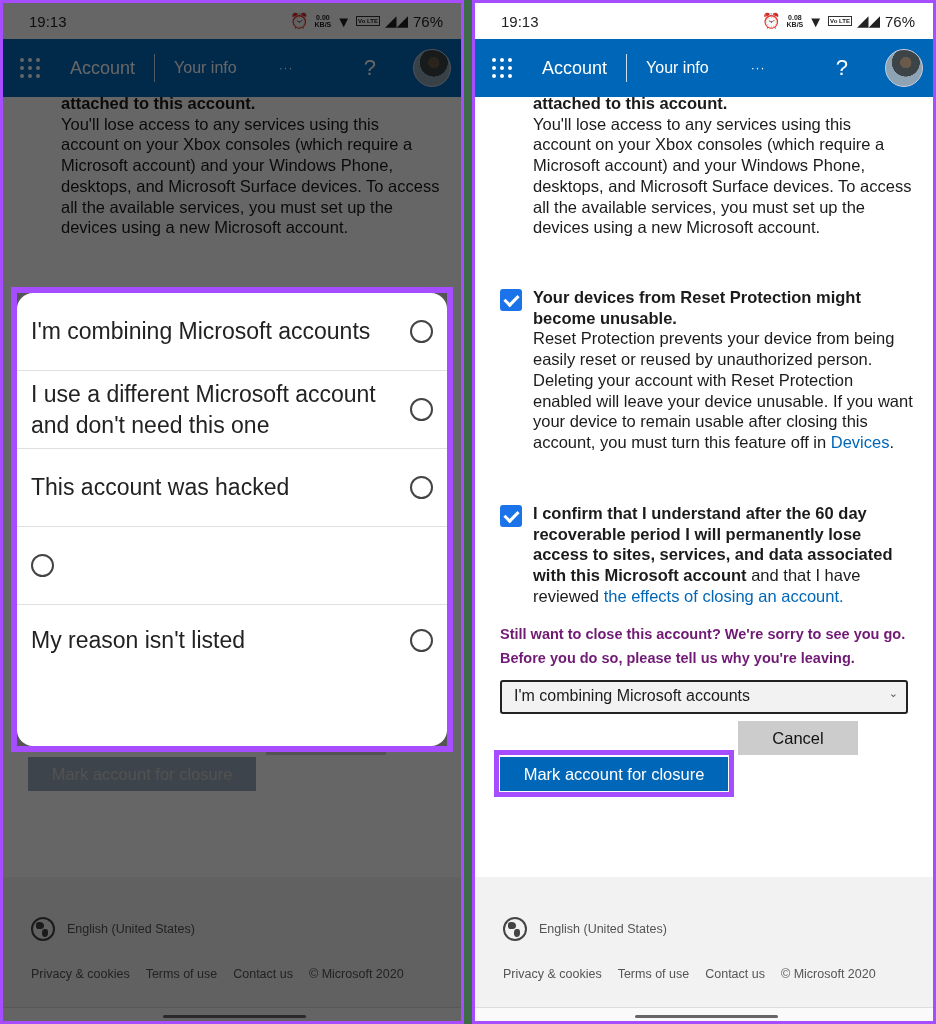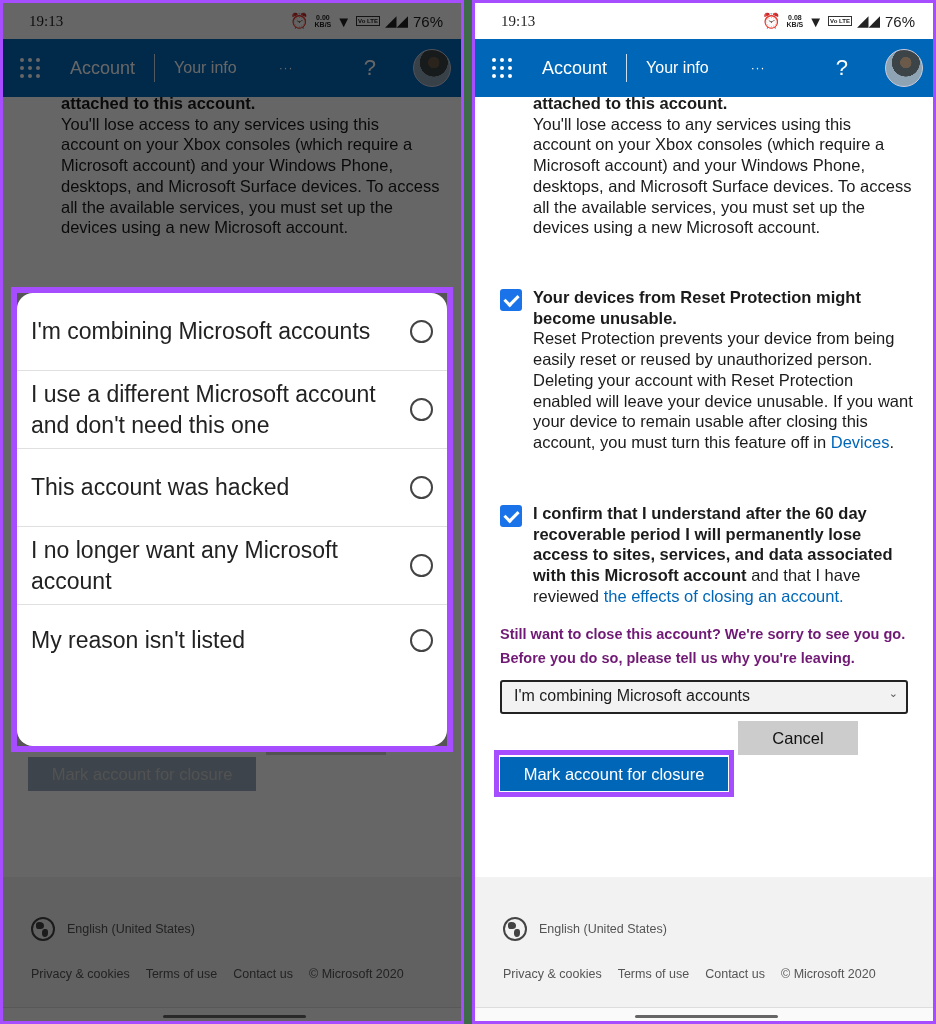--- a/index.html
+++ b/index.html
@@ -4,21 +4,21 @@
 <style>
   * { box-sizing: border-box; margin: 0; padding: 0; }
   html, body { width: 936px; height: 1024px; overflow: hidden; background: #3e6b48; }
   body { position: relative; font-family: "Liberation Sans", "DejaVu Sans", sans-serif; }
 
   .panel { position: absolute; top: 0; height: 1024px; border: 3px solid #a64dff; overflow: hidden; background: #fff; }
   .panel.left { left: 0; width: 464px; }
   .panel.right { left: 472px; width: 464px; }
 
   .statusbar { position: absolute; top: 0; left: 0; right: 0; height: 36px; background: #fff; display: flex; align-items: center; padding: 0 18px 0 26px; font-size: 15px; color: #222; }
-  .statusbar .time { flex: 1; font-family: Liberation Serif, serif; }
+  .statusbar .time { flex: 1; }
   .statusbar .icons { display: flex; align-items: center; gap: 5px; font-size: 15px; }
   .sb-speed { font-size: 7px; line-height: 7px; text-align: center; font-weight: bold; }
   .sb-lte { font-size: 6px; line-height: 6px; border: 1px solid #333; padding: 1px; font-weight: bold; }
 
   .navbar { position: absolute; top: 36px; left: 0; right: 0; height: 58px; background: #0067b8; display: flex; align-items: center; color: #fff; }
   .waffle { width: 24px; height: 24px; margin-left: 17px; display: grid; grid-template-columns: repeat(3, 4px); grid-gap: 4px; align-content: center; }
   .waffle span { width: 4px; height: 4px; border-radius: 50%; background: #fff; }
   .nav-account { font-size: 18px; margin-left: 26px; }
   .nav-sep { width: 1px; height: 28px; background: rgba(255,255,255,0.8); margin: 0 19px; }
   .nav-info { font-size: 16px; }
@@ -125,21 +125,20 @@
       </div>
       <div class="opt" style="height:78px">
         <span class="lbl">I use a different Microsoft account and don't need this one</span>
         <span class="radio"></span>
       </div>
       <div class="opt" style="height:78px">
         <span class="lbl">This account was hacked</span>
         <span class="radio"></span>
       </div>
       <div class="opt" style="height:78px">
-        <span class="lbl">I no longer want any Microsoft account</span>
         <span class="radio"></span>
       </div>
       <div class="opt" style="height:70px">
         <span class="lbl">My reason isn't listed</span>
         <span class="radio"></span>
       </div>
     </div>
   </div>
 </div>
 

